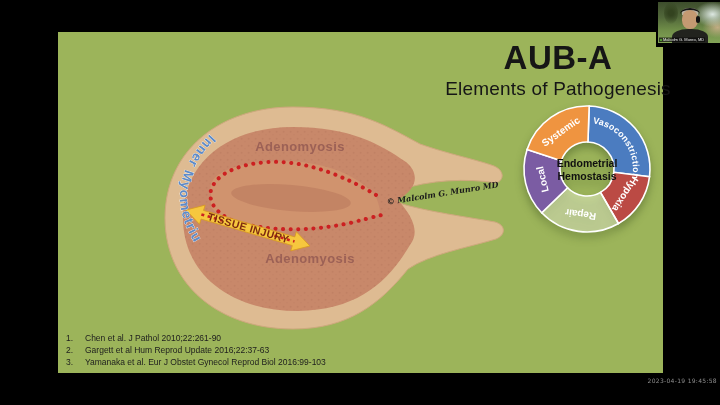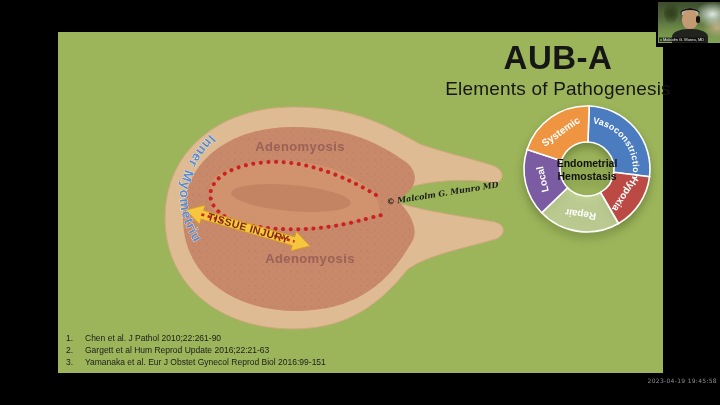--- a/index.html
+++ b/index.html
@@ -175,25 +175,25 @@
     <h2>Elements of Pathogenesis</h2>
   </div>
 
   <div class="refs">
     <div class="ref-row">
       <span class="ref-num">1.</span>
       <span>Chen et al. J Pathol 2010;22:261-90</span>
     </div>
     <div class="ref-row">
       <span class="ref-num">2.</span>
-      <span>Gargett et al Hum Reprod Update 2016;22:21-63</span>
+      <span>Gargett et al Hum Reprod Update 2016;22:37-63</span>
     </div>
     <div class="ref-row">
       <span class="ref-num">3.</span>
-      <span>Yamanaka et al. Eur J Obstet Gynecol Reprod Biol 2016:99-151</span>
+      <span>Yamanaka et al. Eur J Obstet Gynecol Reprod Biol 2016:99-103</span>
     </div>
   </div>
 </div>
 
 <div class="webcam">
   <div class="cam-feed">
     <div class="tree"></div>
     <div class="shirt"></div>
     <div class="hair"></div>
     <div class="head"></div>

